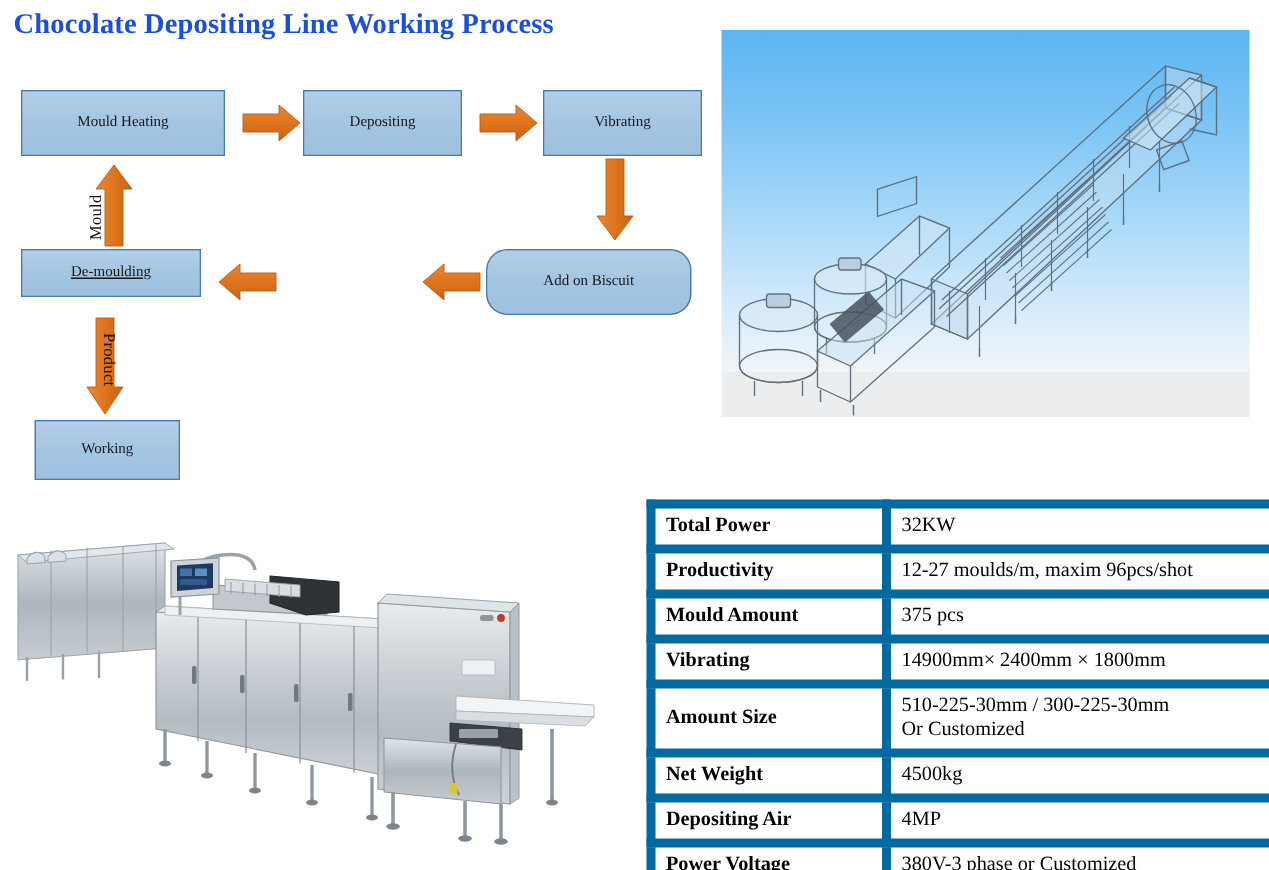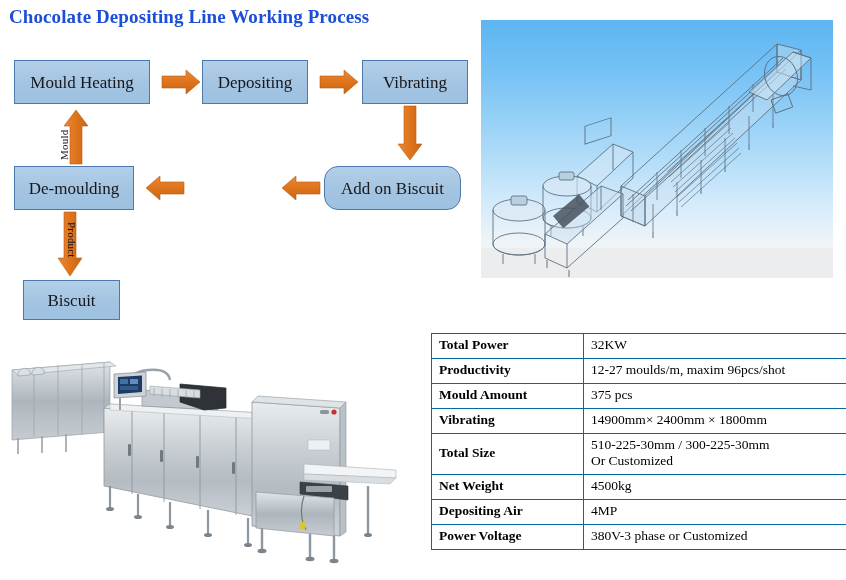--- a/index.html
+++ b/index.html
@@ -37,21 +37,21 @@
   }
   .flow-box {
     position: absolute;
     background: linear-gradient(180deg, #b3cfe8 0%, #a4c5e2 50%, #9dc1e0 100%);
     border: 1px solid #4a7aab;
     box-sizing: border-box;
     display: flex;
     align-items: center;
     justify-content: center;
     font-family: "Liberation Serif", serif;
-    font-size: 17px;
+    font-size: 10px;
     color: #17171a;
     text-align: left;
     line-height: 1;
   }
   .flow-box span { display: block; }
 
   .arrow-label {
     position: absolute;
     font-family: "Liberation Serif", serif;
     font-size: 11px;
@@ -104,21 +104,21 @@
     left: 431px;
     top: 333px;
     width: 402px;
     border-collapse: collapse;
     font-family: "Liberation Serif", serif;
     font-size: 13.5px;
     color: #000000;
     table-layout: fixed;
   }
   #spec-table td {
-    border: 1px solid #0369a1;
+    border: 6px solid #0369a1;
     padding: 3px 6px 4px 7px;
     vertical-align: middle;
     line-height: 1.25;
   }
   #spec-table td.k {
     width: 138px;
     font-weight: bold;
     white-space: nowrap;
   }
   #spec-table td.v {
@@ -139,26 +139,26 @@
   <div class="flow-box" id="box-depositing" style="left: 202px; top: 60px; width: 106px; height: 44px;">
     <span>Depositing</span>
   </div>
   <div class="flow-box" id="box-vibrating" style="left: 362px; top: 60px; width: 106px; height: 44px;">
     <span>Vibrating</span>
   </div>
 
   <div class="flow-box" id="box-add-on-biscuit" style="left: 324px; top: 166px; width: 137px; height: 44px; border-radius: 14px;">
     <span>Add on Biscuit</span>
   </div>
-  <div class="flow-box" id="box-de-moulding" style="left: 14px; top: 166px; width: 120px; height: 44px;">
+  <div class="flow-box" id="box-de-moulding" style="left: 14px; top: 166px; width: 120px; height: 32px; text-decoration: underline;">
     <span>De-moulding</span>
   </div>
 
   <div class="flow-box" id="box-packing" style="left: 23px; top: 280px; width: 97px; height: 40px;">
-    <span>Biscuit</span>
+    <span>Working</span>
   </div>
 
   <svg id="flow-arrows" width="470" height="330" style="position:absolute;left:0;top:0;pointer-events:none">
     <defs>
       <linearGradient id="argrad" x1="0" y1="0" x2="0" y2="1">
         <stop offset="0%" stop-color="#e8883a"></stop>
         <stop offset="45%" stop-color="#e0761d"></stop>
         <stop offset="100%" stop-color="#c96315"></stop>
       </linearGradient>
       <linearGradient id="argradV" x1="0" y1="0" x2="1" y2="0">
@@ -437,21 +437,21 @@
     </tr>
     <tr>
       <td class="k">Mould Amount</td>
       <td class="v">375 pcs</td>
     </tr>
     <tr>
       <td class="k">Vibrating</td>
       <td class="v">14900mm× 2400mm × 1800mm</td>
     </tr>
     <tr>
-      <td class="k">Total Size</td>
+      <td class="k">Amount Size</td>
       <td class="v">
         <span>510-225-30mm / 300-225-30mm</span>
         <span class="l2">Or Customized</span>
       </td>
     </tr>
     <tr>
       <td class="k">Net Weight</td>
       <td class="v">4500kg</td>
     </tr>
     <tr>

